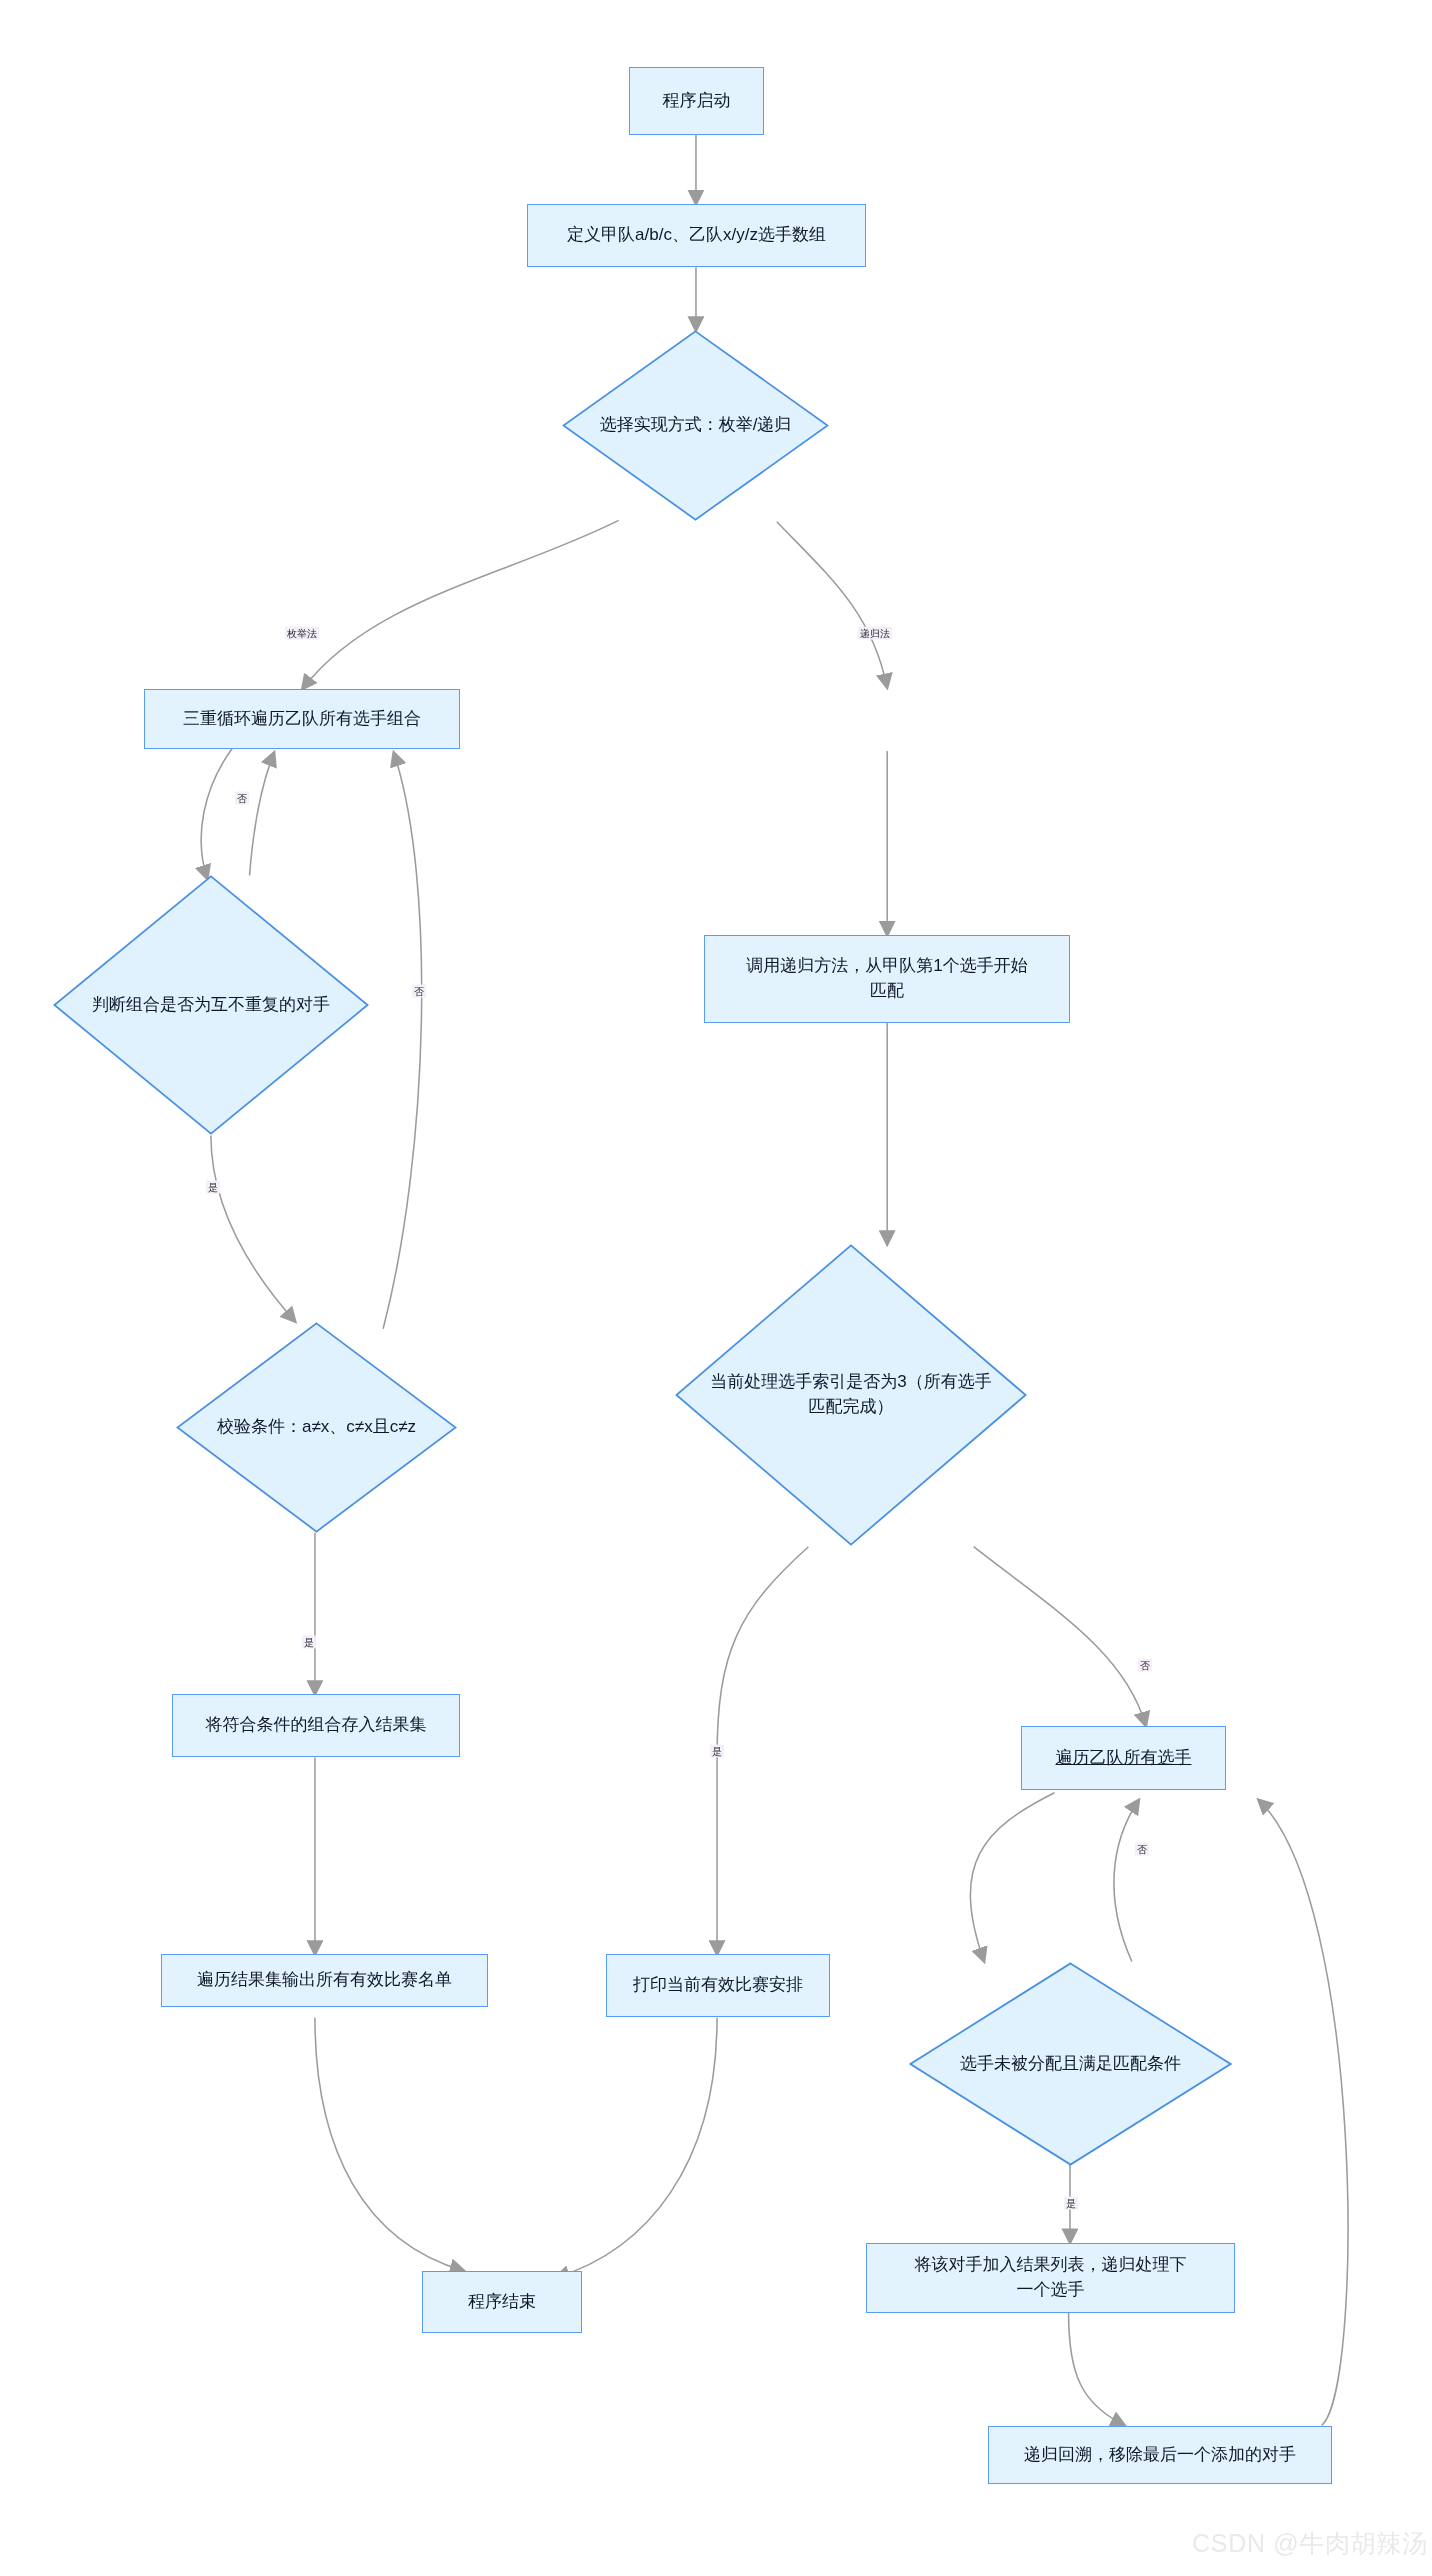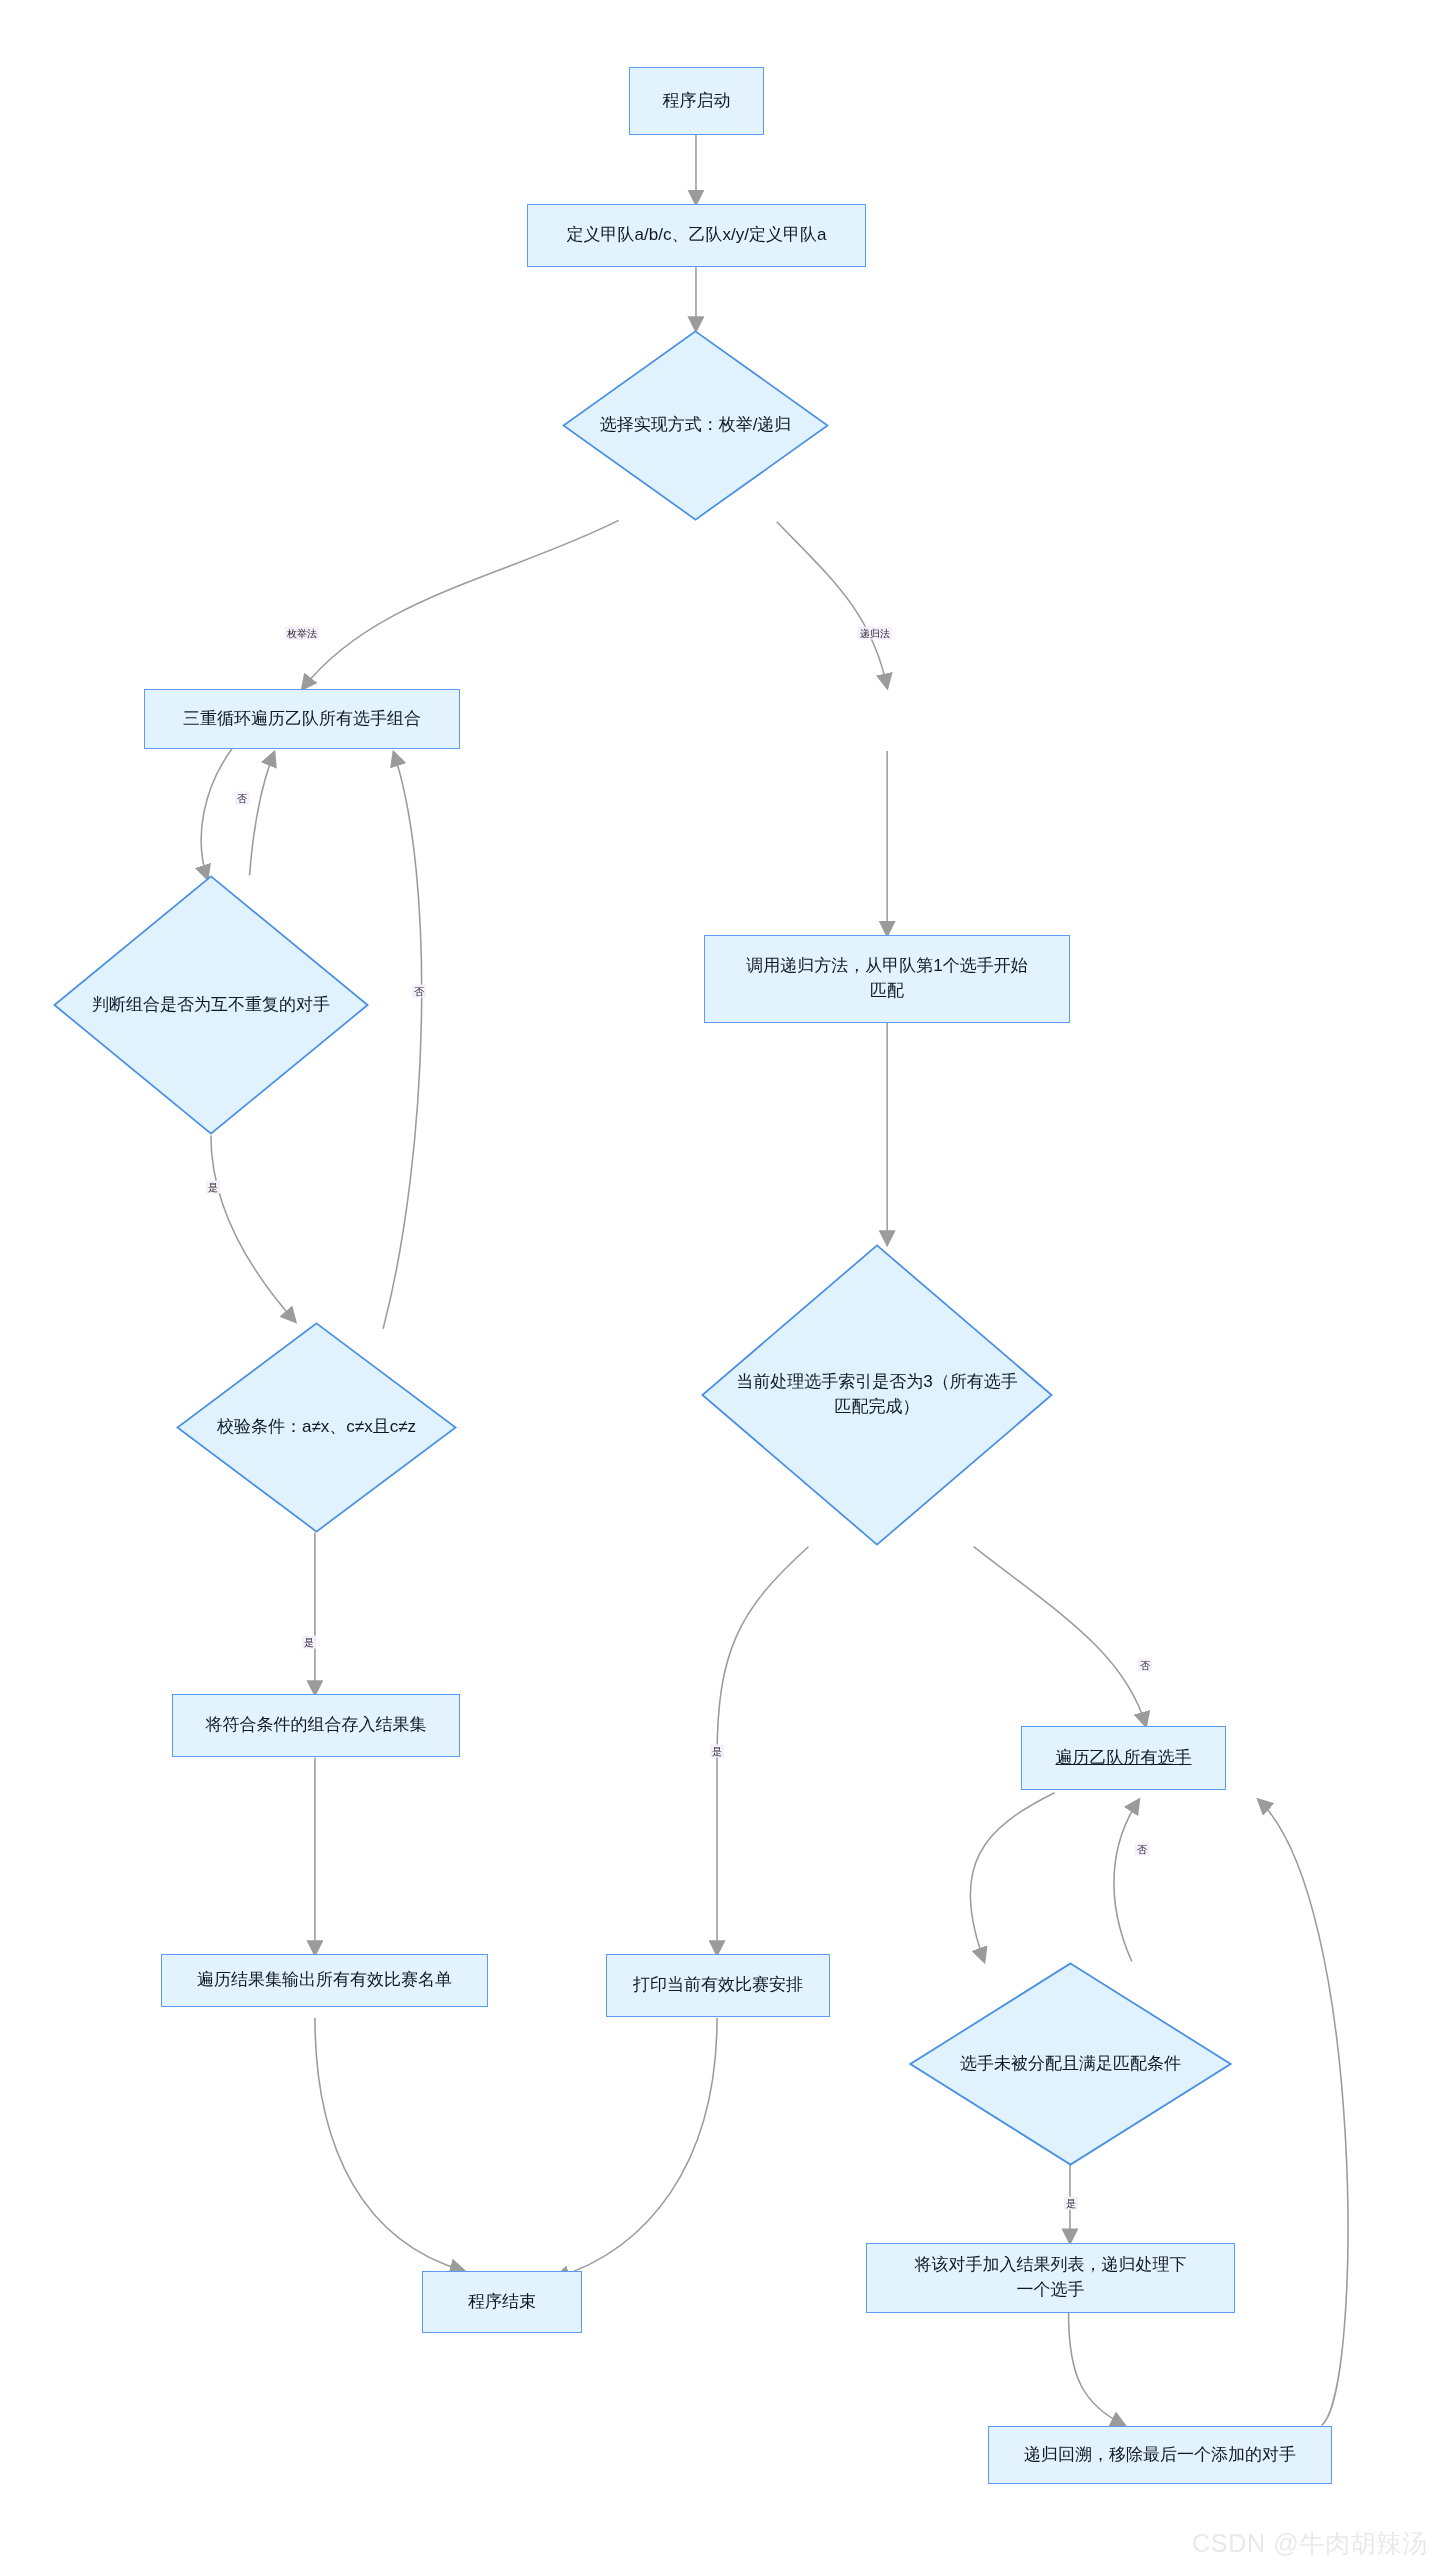--- a/index.html
+++ b/index.html
@@ -135,21 +135,21 @@
 
       <path d="M 1020 2870 C 1020 3080 920 3200 790 3240"></path>
     </g>
   </svg>
 
   <div class="node process" style="left:629px; top:67px; width:135px; height:68px;">
     <span class="label">程序启动</span>
   </div>
 
   <div class="node process" style="left:527px; top:204px; width:339px; height:63px;">
-    <span class="label">定义甲队a/b/c、乙队x/y/定义甲队a</span>
+    <span class="label">定义甲队a/b/c、乙队x/y/z选手数组</span>
   </div>
 
   <div class="node decision" style="left:562px; top:330px; width:267px; height:191px;">
     <svg class="diamond-shape" viewBox="0 0 380 272" preserveAspectRatio="none">
       <polygon points="190,2 378,136 190,270 2,136" fill="#e0f2fd" stroke="#4a90e2" stroke-width="2.5"></polygon>
     </svg>
     <span class="label">选择实现方式：枚举/递归</span>
   </div>
 
   <div class="node process" style="left:144px; top:689px; width:316px; height:60px;">
@@ -177,21 +177,21 @@
   <div class="node process" style="left:153px; top:1954px; width:327px; height:53px;margin-left:8px;">
     <span class="label">遍历结果集输出所有有效比赛名单</span>
   </div>
 
 
   <div class="node process" style="left:704px; top:935px; width:366px; height:88px;">
     <span class="label">调用递归方法，从甲队第1个选手开始
 匹配</span>
   </div>
 
-  <div class="node decision" style="left:701px; top:1244px; width:352px; height:302px;align-items:center;">
+  <div class="node decision" style="left:675px; top:1244px; width:352px; height:302px;align-items:center;">
     <svg class="diamond-shape" viewBox="0 0 500 430" preserveAspectRatio="none">
       <polygon points="250,2 498,215 250,428 2,215" fill="#e0f2fd" stroke="#4a90e2" stroke-width="2.5"></polygon>
     </svg>
     <span class="label">当前处理选手索引是否为3（所有选手
 匹配完成）</span>
   </div>
 
   <div class="node process" style="left:606px; top:1954px; width:224px; height:63px;">
     <span class="label">打印当前有效比赛安排</span>
   </div>

